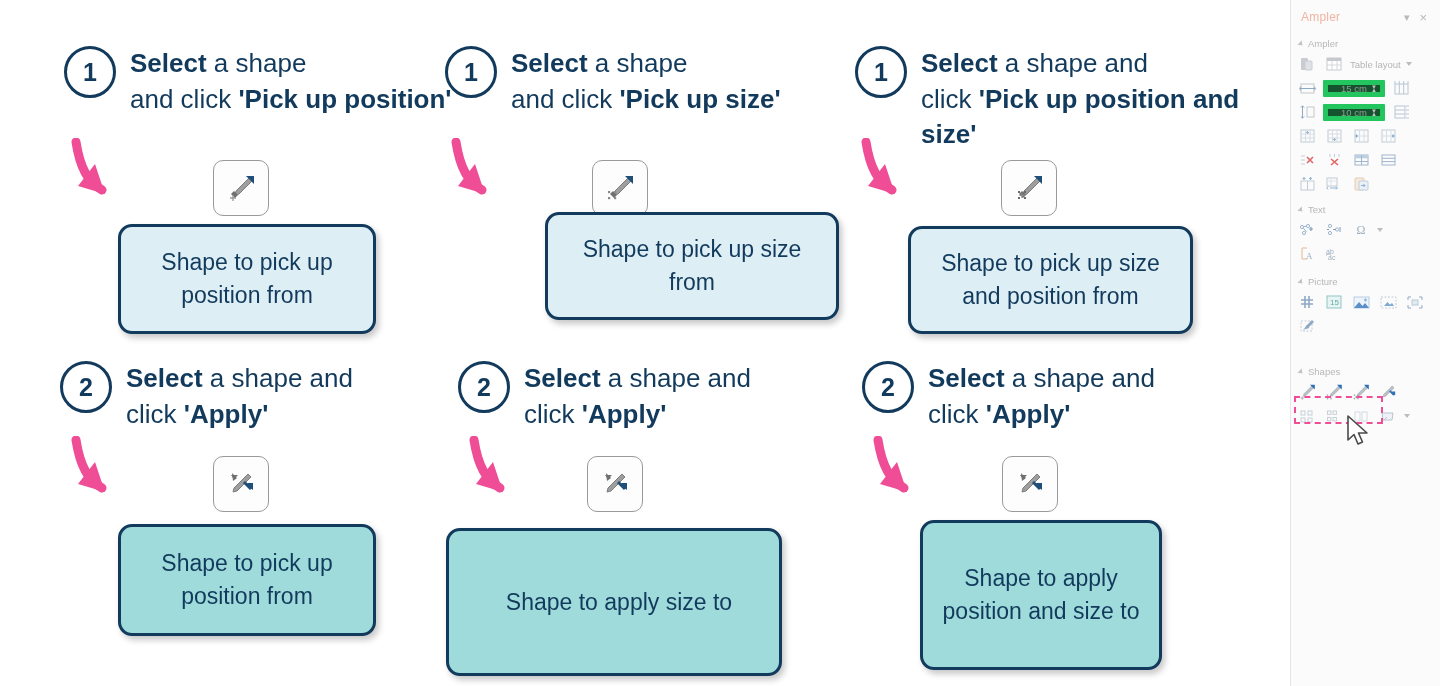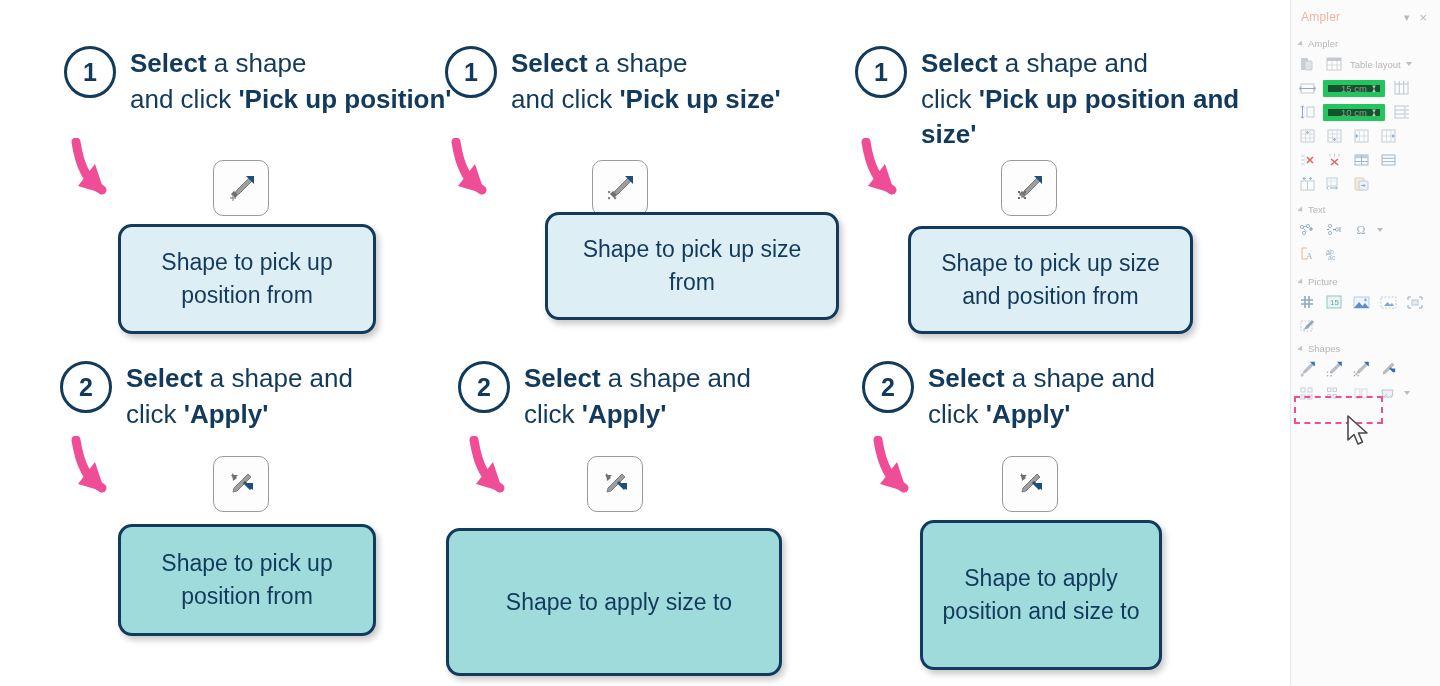--- a/index.html
+++ b/index.html
@@ -526,21 +526,21 @@
     <div class="row">
       <div class="cell">
         <svg width="15" height="14" viewBox="0 0 15 14">
             <rect x="1" y="2" width="11" height="10" fill="none" stroke="#c3ccd5" stroke-dasharray="2 1.5"></rect>
             <path d="M3 11l4-5 2.5 3" fill="#9bb4cc"></path>
             <path d="M12 1l2 2-6 6-2.5.5.5-2.5z" fill="#8fa8c4"></path>
           </svg>
       </div>
     </div>
 
-    <div class="grp-hdr" style="margin-top:1px;">
+    <div class="grp-hdr" style="margin-top:24px;">
       <i class="tri"></i>
       <span>Shapes</span>
     </div>
     <div class="row">
       <div class="cell">
         <svg width="18" height="18" viewBox="0 0 30 30">
             <path d="M24 4 L27 7 L13 21 L9 22 L10 18 Z" fill="#b9c0c7" stroke="#9aa3ab"></path>
             <path d="M20 3 L28 3 L28 11 L24 7 Z" fill="#2f6fb5"></path>
             <path d="M7 22v6M4 25h6" stroke="#a8b0b8" stroke-width="1.5"></path>
           </svg>

